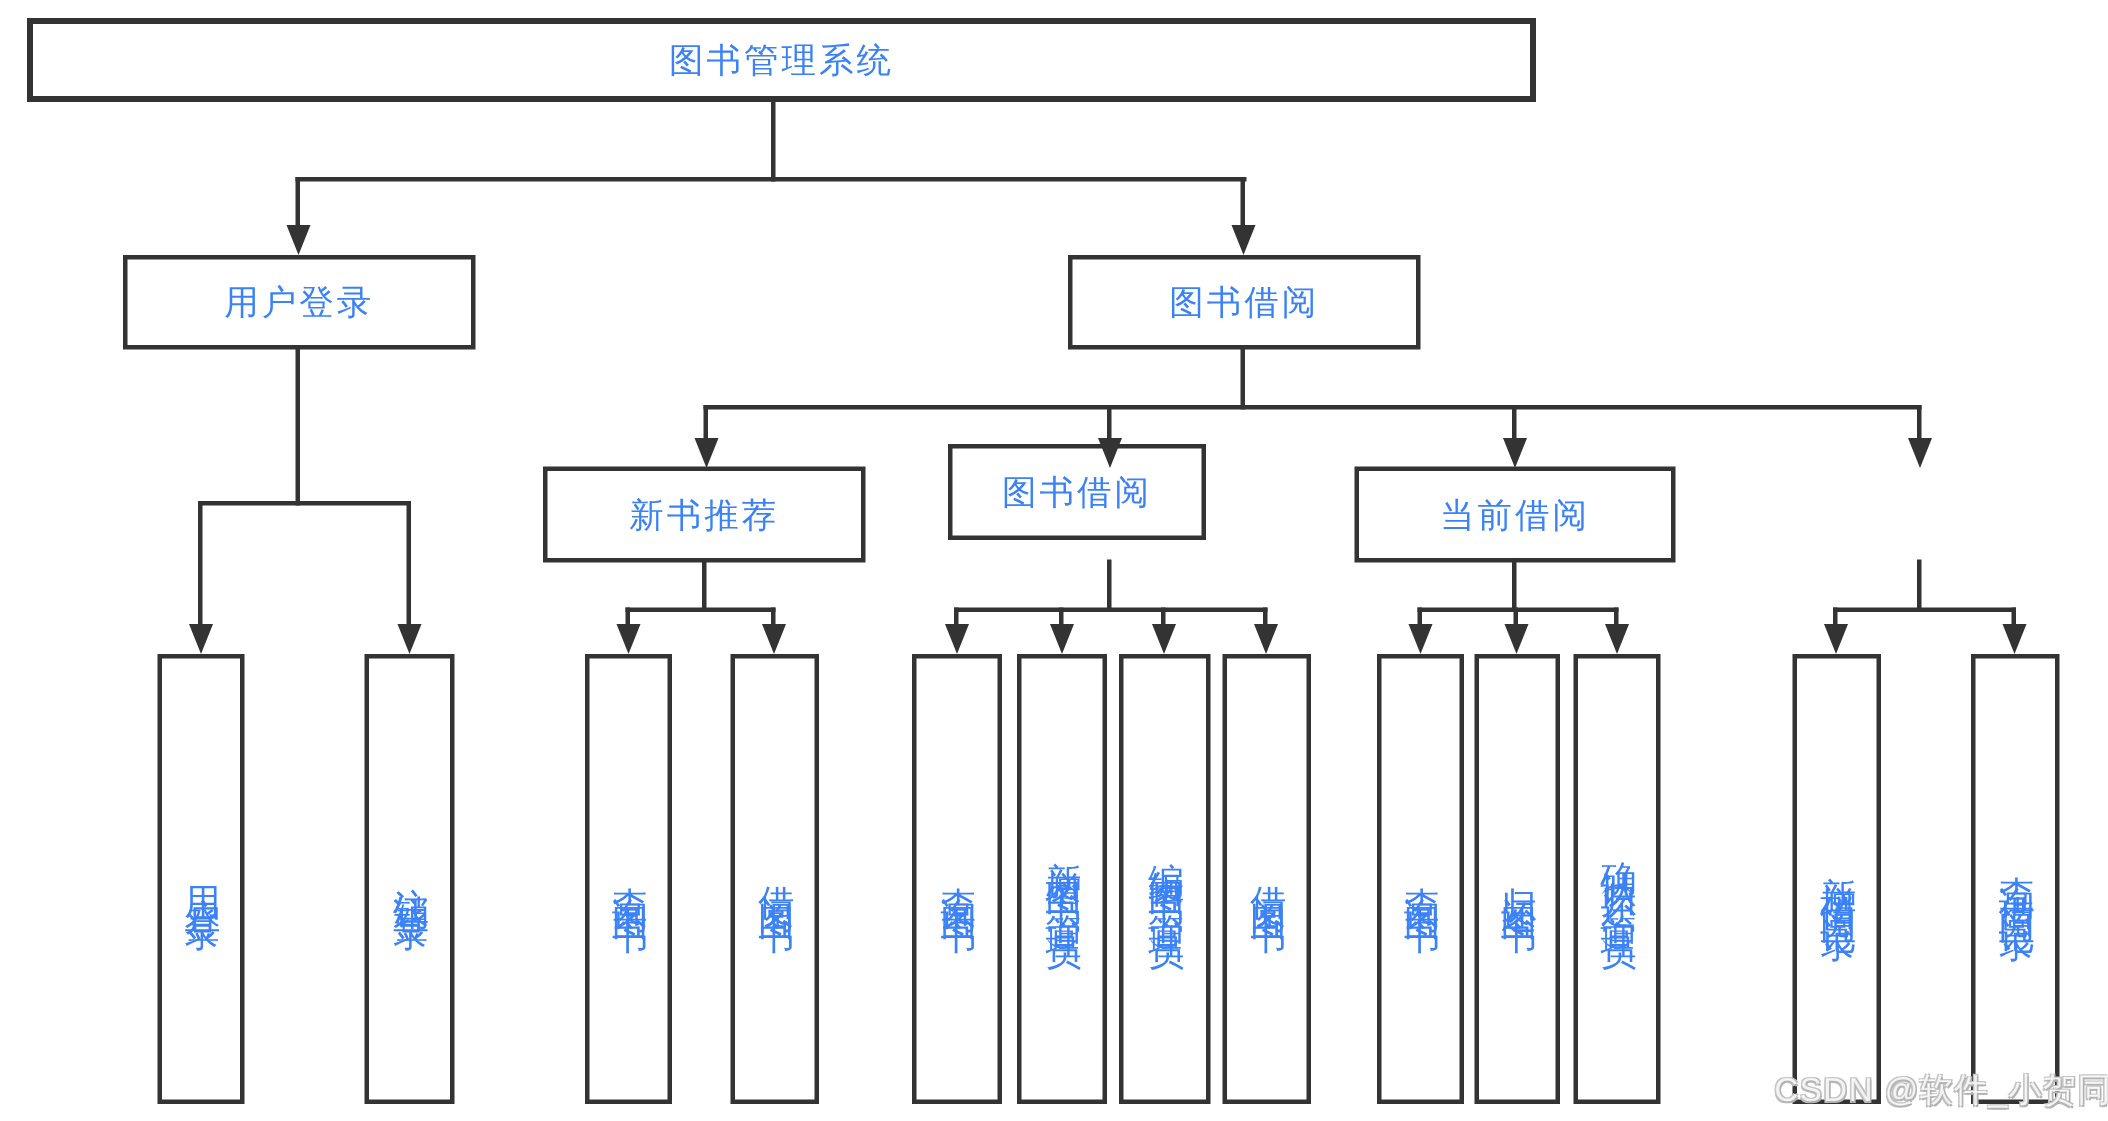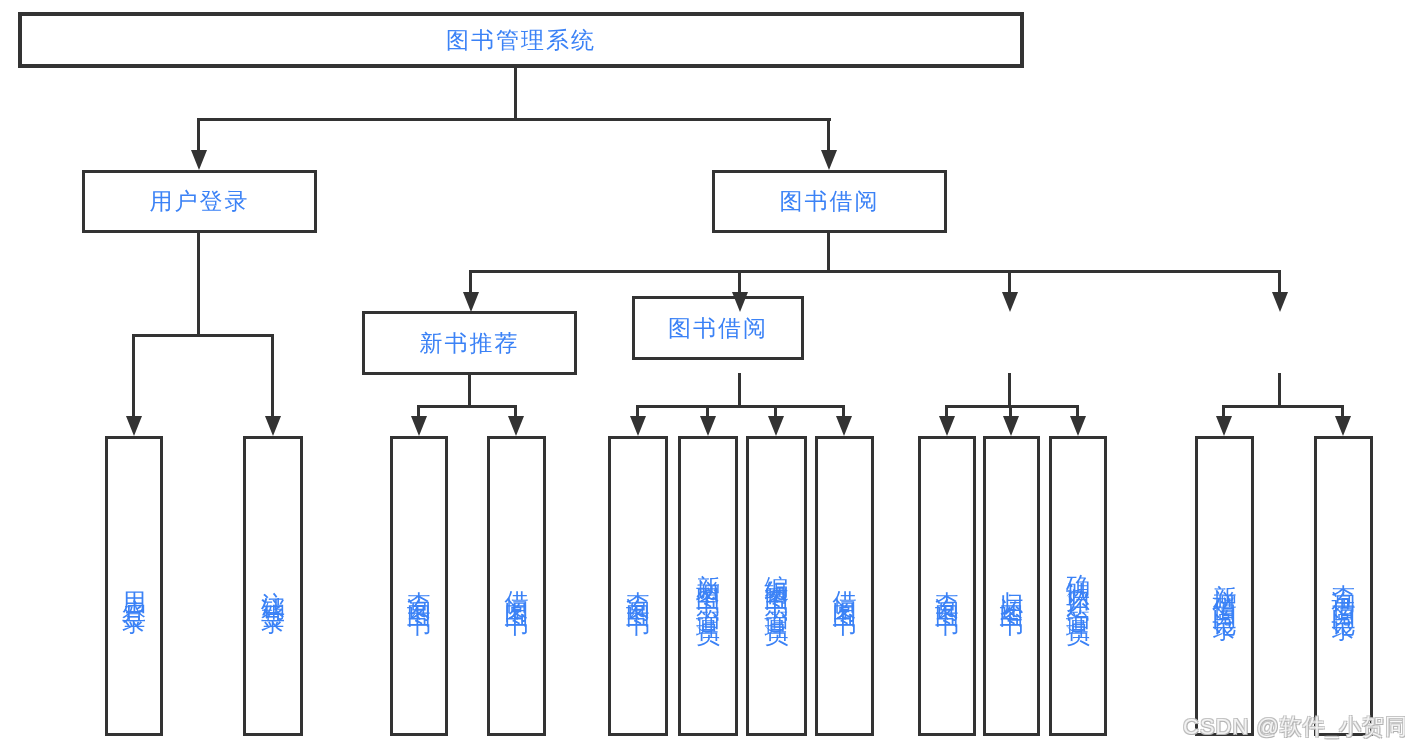--- a/index.html
+++ b/index.html
@@ -74,20 +74,23 @@
   </div>
   <div class="node h-text" style="left:712px; top:170px; width:235px; height:63px;">
     <span>图书借阅</span>
   </div>
 
   <div class="node h-text" style="left:362px; top:311px; width:215px; height:64px;">
     <span>新书推荐</span>
   </div>
   <div class="node h-text" style="left:632px; top:296px; width:172px; height:64px;">
     <span>图书借阅</span>
+  </div>
+  <div class="node h-text" style="left:903px; top:311px; width:214px; height:64px;">
+    <span>当前借阅</span>
   </div>
 
   <div class="node v-text" style="left:105px; top:436px; width:58px; height:300px;">
     <span>用户登录</span>
   </div>
   <div class="node v-text" style="left:243px; top:436px; width:60px; height:300px;">
     <span>注销登录</span>
   </div>
 
   <div class="node v-text" style="left:390px; top:436px; width:58px; height:300px;">

